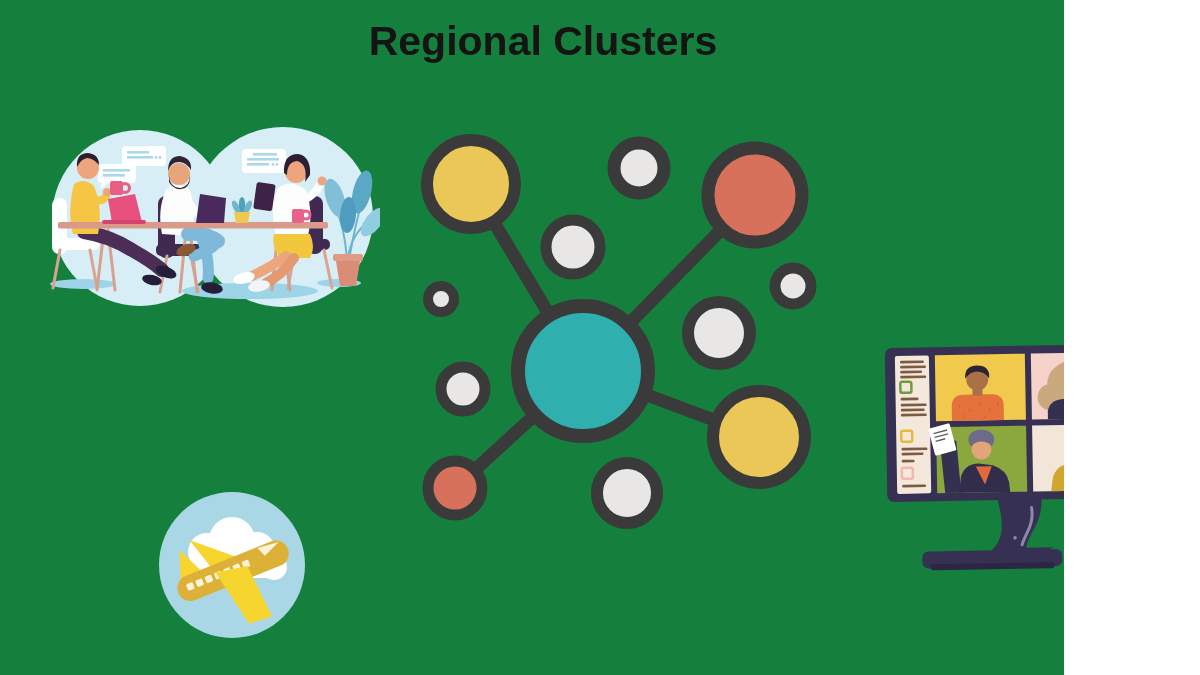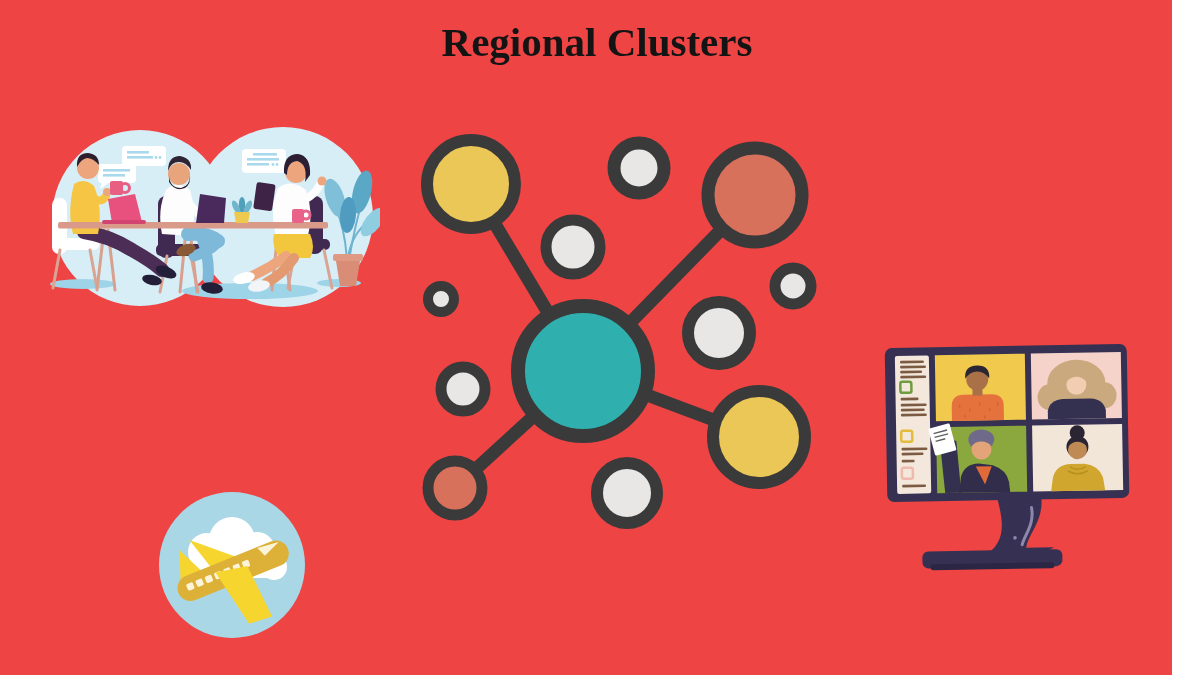--- a/index.html
+++ b/index.html
@@ -1,17 +1,17 @@
 <!DOCTYPE html>
 <html><head>
 <meta charset="utf-8">
 <style>
   html,body{margin:0;padding:0;background:#ffffff;}
-  .canvas{position:relative;width:1172px;height:675px;background:#ef4444;overflow:hidden;
-          font-family:Liberation Serif, serif;}
+  .canvas{position:relative;width:1064px;height:675px;background:#15803d;overflow:hidden;
+          font-family:Liberation Sans, sans-serif;}
   .title{position:absolute;top:18px;left:0;width:100%;text-align:center;
          font-size:41px;font-weight:700;color:#141414;letter-spacing:0px;
          transform:translateX(11px);}
   .abs{position:absolute;}
   svg{display:block;}
 </style>
 </head>
 <body>
 
 <div class="canvas">

